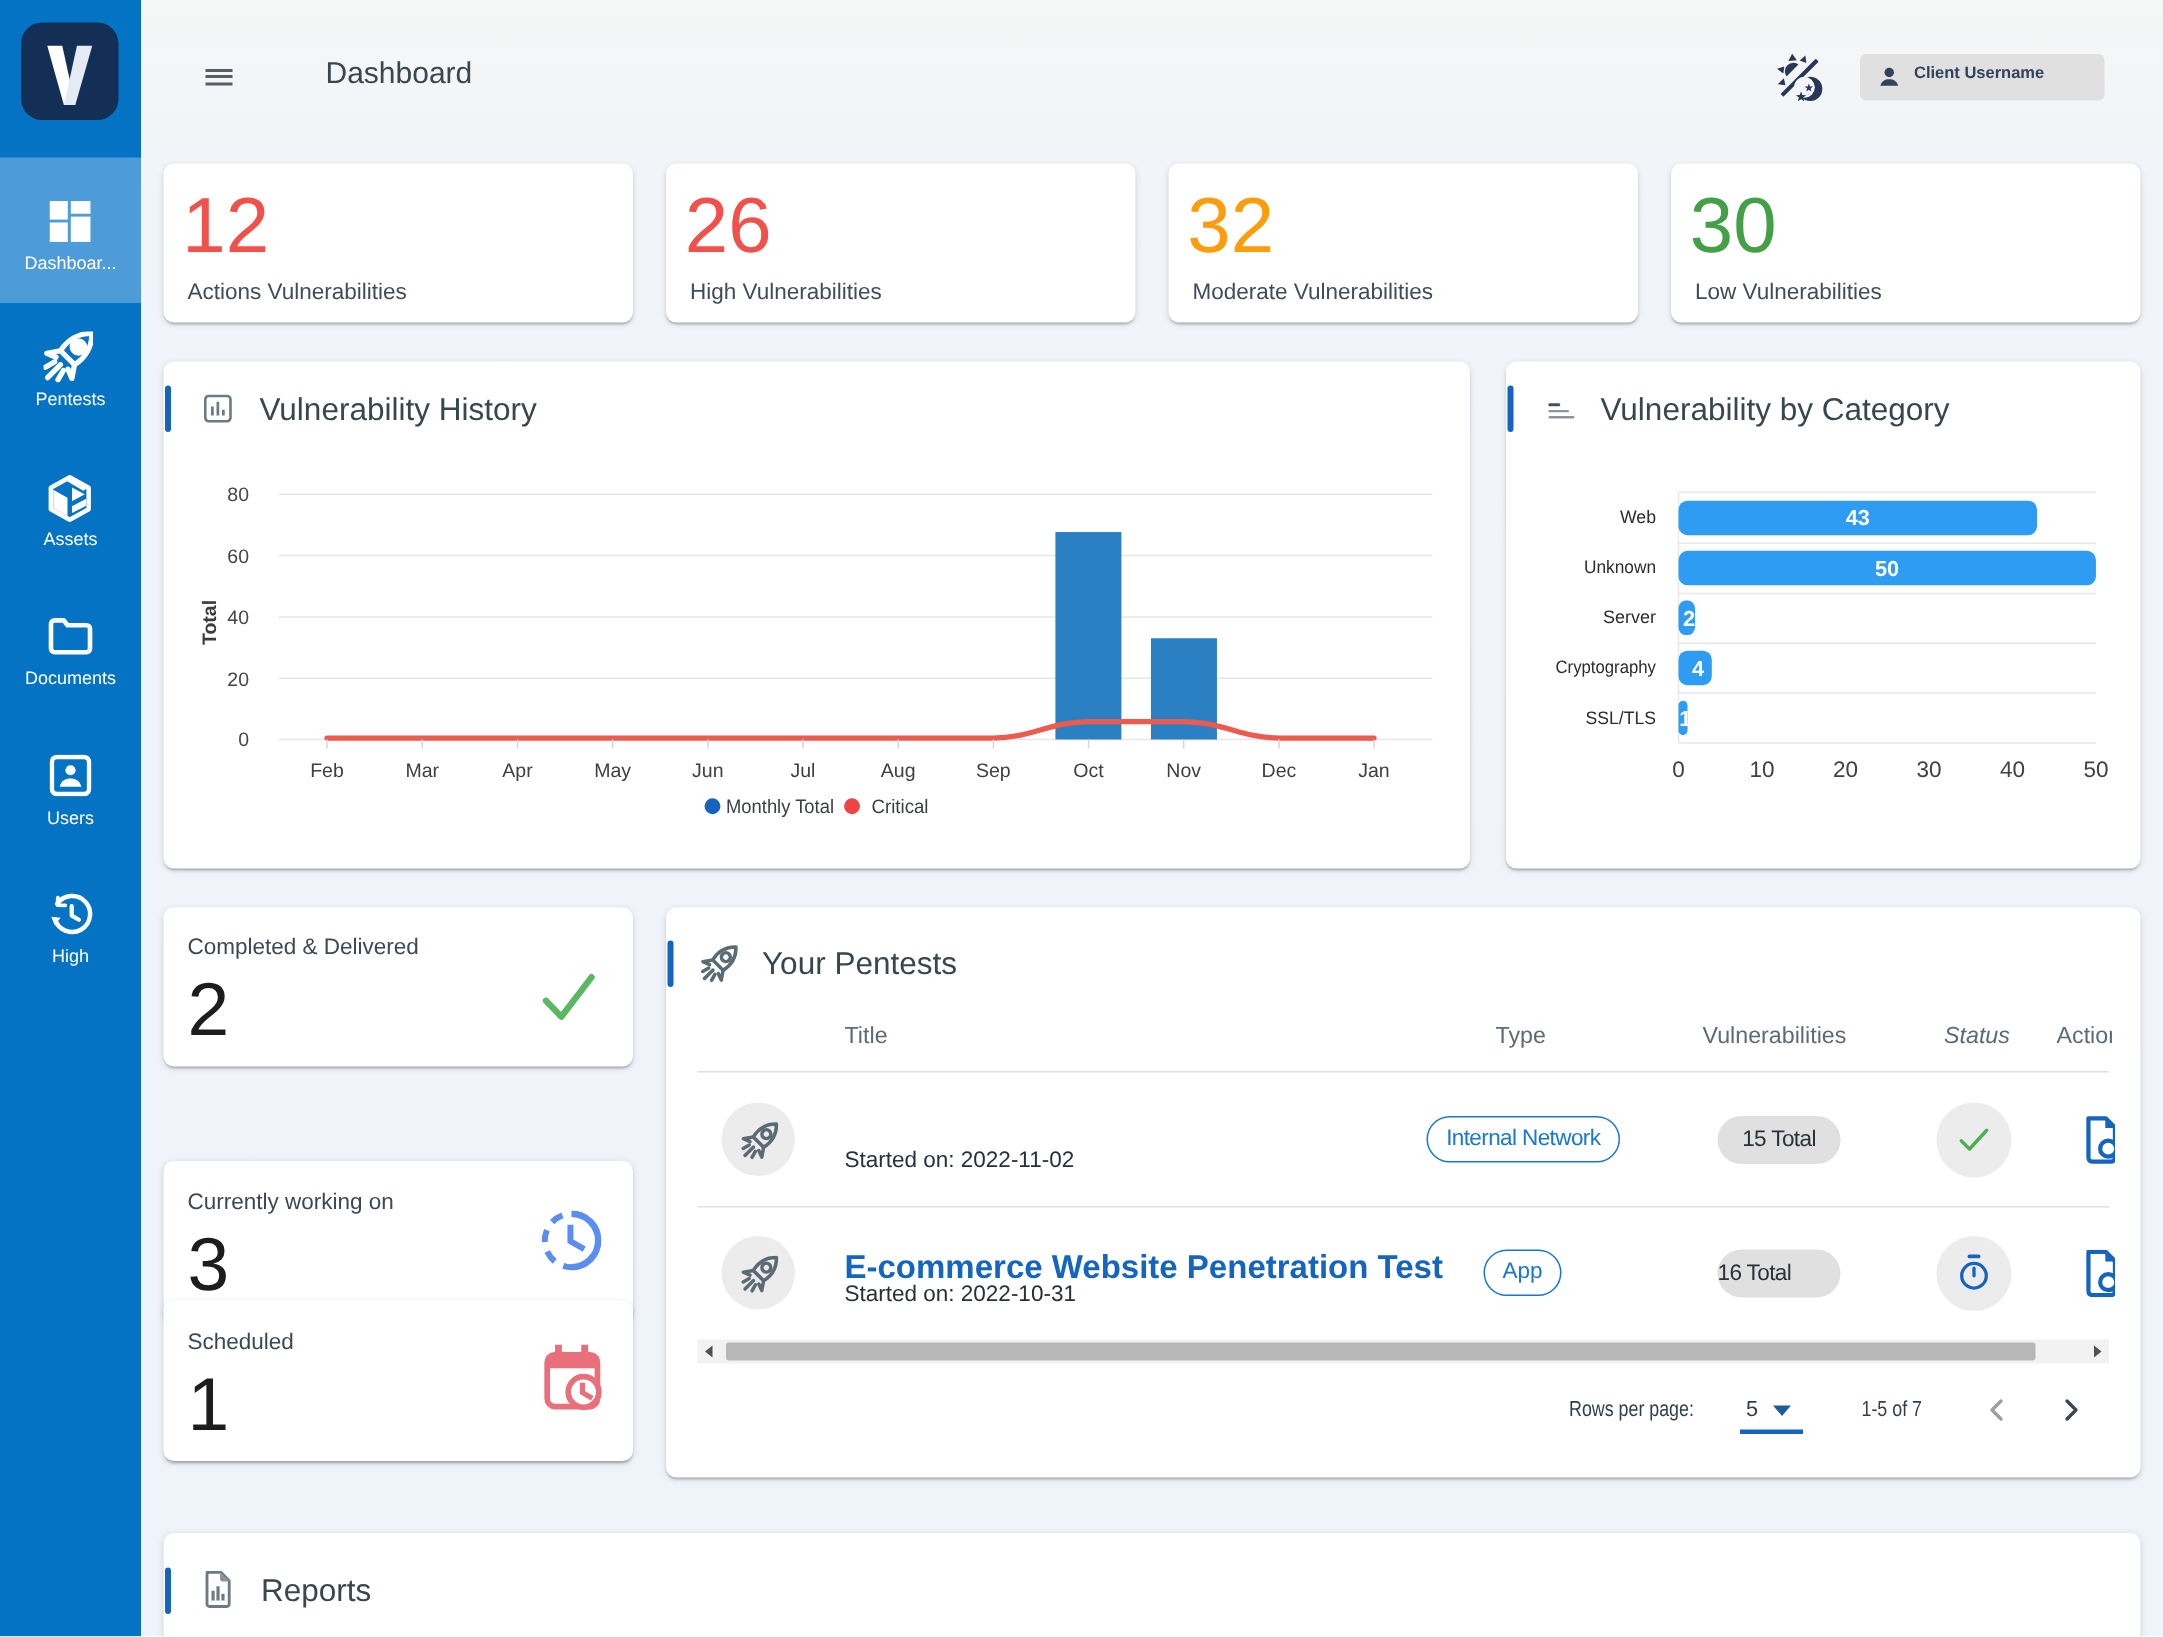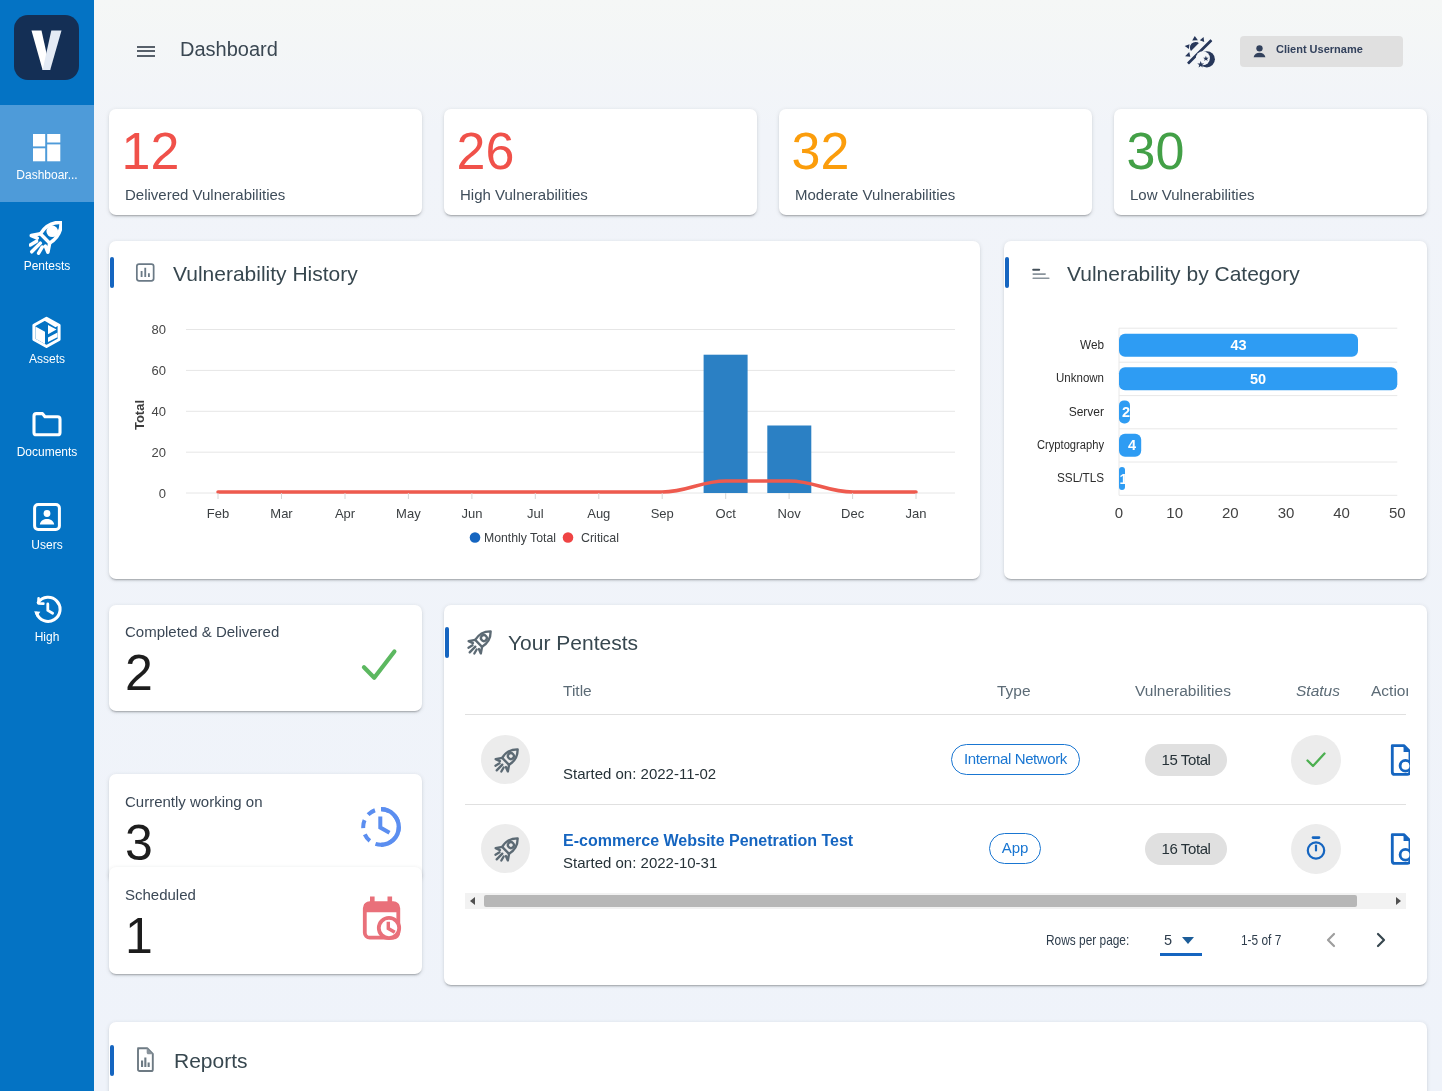--- a/index.html
+++ b/index.html
@@ -14,21 +14,21 @@
   .navlbl { left:0; width:94px; text-align:center; color:#fff; font-size:12px; white-space:nowrap; }
   .nav-active { position:absolute; left:0; top:105px; width:94px; height:97px; background:#4e9bd9; }
   
   .card { position:absolute; background:#fff; border-radius:7px;
     box-shadow:0 2px 2px -1px rgba(50,55,60,0.38), 0 1px 4px 0 rgba(50,55,60,0.14); }
   .statnum { position:absolute; left:12.5px; top:16px; font-size:52px; line-height:1; }
   .statlbl { position:absolute; left:16px; font-size:15px; color:#3f4d5a; }
   .accent { position:absolute; width:4px; height:31px; background:#1565c0; border-radius:2px; }
   .cardtitle { position:absolute; font-size:21px; color:#37474f; }
   
-  .htext { color:#3a4752; }
+  .htext { color:#3a4752;margin-left:37px; }
 </style>
 </head>
 <body>
 <div id="page">
 
   <div id="sidebar">
     <div class="nav-active"></div>
     <div id="logo">
       <svg width="65" height="65" viewBox="0 0 65 65">
         <polygon points="17.5,15.5 27.5,15.5 36.2,55 28.6,55" fill="#ffffff"></polygon>
@@ -115,21 +115,21 @@
   <div class="abs" style="left:1240px; top:36px; width:163px; height:31px; background:#e0e0e0; border-radius:4px;">
     <svg style="position:absolute; left:10px; top:6px;" width="19" height="19" viewBox="0 0 24 24" fill="#32415c">
       <circle cx="12" cy="8" r="4"></circle>
       <path d="M4.5 19.2 C5.4 15.2 8.5 13.6 12 13.6 C15.5 13.6 18.6 15.2 19.5 19.2 Z"></path>
     </svg>
     <div style="position:absolute; left:36px; top:7px; font-size:11px; font-weight:700; color:#32415c;">Client Username</div>
   </div>
 
   <div class="card" style="left:109px; top:109px; width:313px; height:106px;">
     <div class="statnum" style="color:#f0514a;">12</div>
-    <div class="statlbl" style="top:77px;">Delivered Vulnerabilities</div>
+    <div class="statlbl" style="top:77px;">Actions Vulnerabilities</div>
   </div>
   <div class="card" style="left:444px; top:109px; width:313px; height:106px;padding-left:10px;">
     <div class="statnum" style="color:#f0514a;">26</div>
     <div class="statlbl" style="top:77px;">High Vulnerabilities</div>
   </div>
   <div class="card" style="left:779px; top:109px; width:313px; height:106px;">
     <div class="statnum" style="color:#fb9d0c;">32</div>
     <div class="statlbl" style="top:77px;">Moderate Vulnerabilities</div>
   </div>
   <div class="card" style="left:1114px; top:109px; width:313px; height:106px;">
@@ -354,24 +354,24 @@
         <path d="M12 2.5 C14.6 5 15.7 8.6 14.8 12.3 L9.2 12.3 C8.3 8.6 9.4 5 12 2.5 Z"></path>
         <circle cx="12" cy="8" r="1.7"></circle>
         <path d="M9.2 12.3 L7 15.5 L9.6 14.5"></path>
         <path d="M14.8 12.3 L17 15.5 L14.4 14.5"></path>
         <path d="M10.3 15.6 L9.6 18.2"></path>
         <path d="M13.7 15.6 L14.4 18.2"></path>
         <path d="M12 15 L12 19.6"></path>
       </g>
     </svg>
   </div>
-  <div class="abs" style="left:563px; top:831.5px; font-size:16px; font-weight:700; color:#1565c0;">E-commerce Website Penetration Test</div>
+  <div class="abs" style="left:563px; top:831.5px; font-size:22px; font-weight:700; color:#1565c0;">E-commerce Website Penetration Test</div>
   <div class="abs" style="left:563px; top:853.5px; font-size:15px; color:#263238;">Started on: 2022-10-31</div>
   <div class="abs" style="left:989px; top:833px; width:52px; height:31px; border:1.5px solid #1976d2; border-radius:16px; color:#1976d2; font-size:15px; text-align:center; line-height:28px;">App</div>
-  <div class="abs" style="left:1145px; top:833px; width:82px; height:32px; background:#e0e0e0; border-radius:16px; color:#263238; font-size:15px; letter-spacing:-0.4px; text-align:center; line-height:32px;">16 Total</div>
+  <div class="abs" style="left:1145px; top:833px; width:82px; height:32px; background:#e0e0e0; border-radius:16px; color:#263238; font-size:15px; letter-spacing:-0.4px; line-height:32px;">16 Total</div>
   <div class="abs" style="left:1291px; top:824px; width:50px; height:50px; border-radius:50%; background:#ececec;">
     <svg style="position:absolute;left:13px;top:11px;" width="24" height="28" viewBox="0 0 24 28" fill="none" stroke="#1565c0" stroke-linecap="round">
       <circle cx="12" cy="15.5" r="8.2" stroke-width="2.2"></circle>
       <path d="M9 2.6 H15" stroke-width="2.6"></path>
       <path d="M12 10.5 V15.5" stroke-width="2.2"></path>
     </svg>
   </div>
   <div class="abs" style="left:1388px; top:833px; width:22px; height:32px; overflow:hidden;">
   <svg width="26" height="32" viewBox="0 0 20 25" fill="none">
     <path d="M3.2 1.2 H12.2 L17 6 V21.6 C17 22.9 16 23.8 14.8 23.8 H5.2 C3.9 23.8 3.2 22.9 3.2 21.8 Z" stroke="#1565c0" stroke-width="2.2" stroke-linejoin="round"></path>

